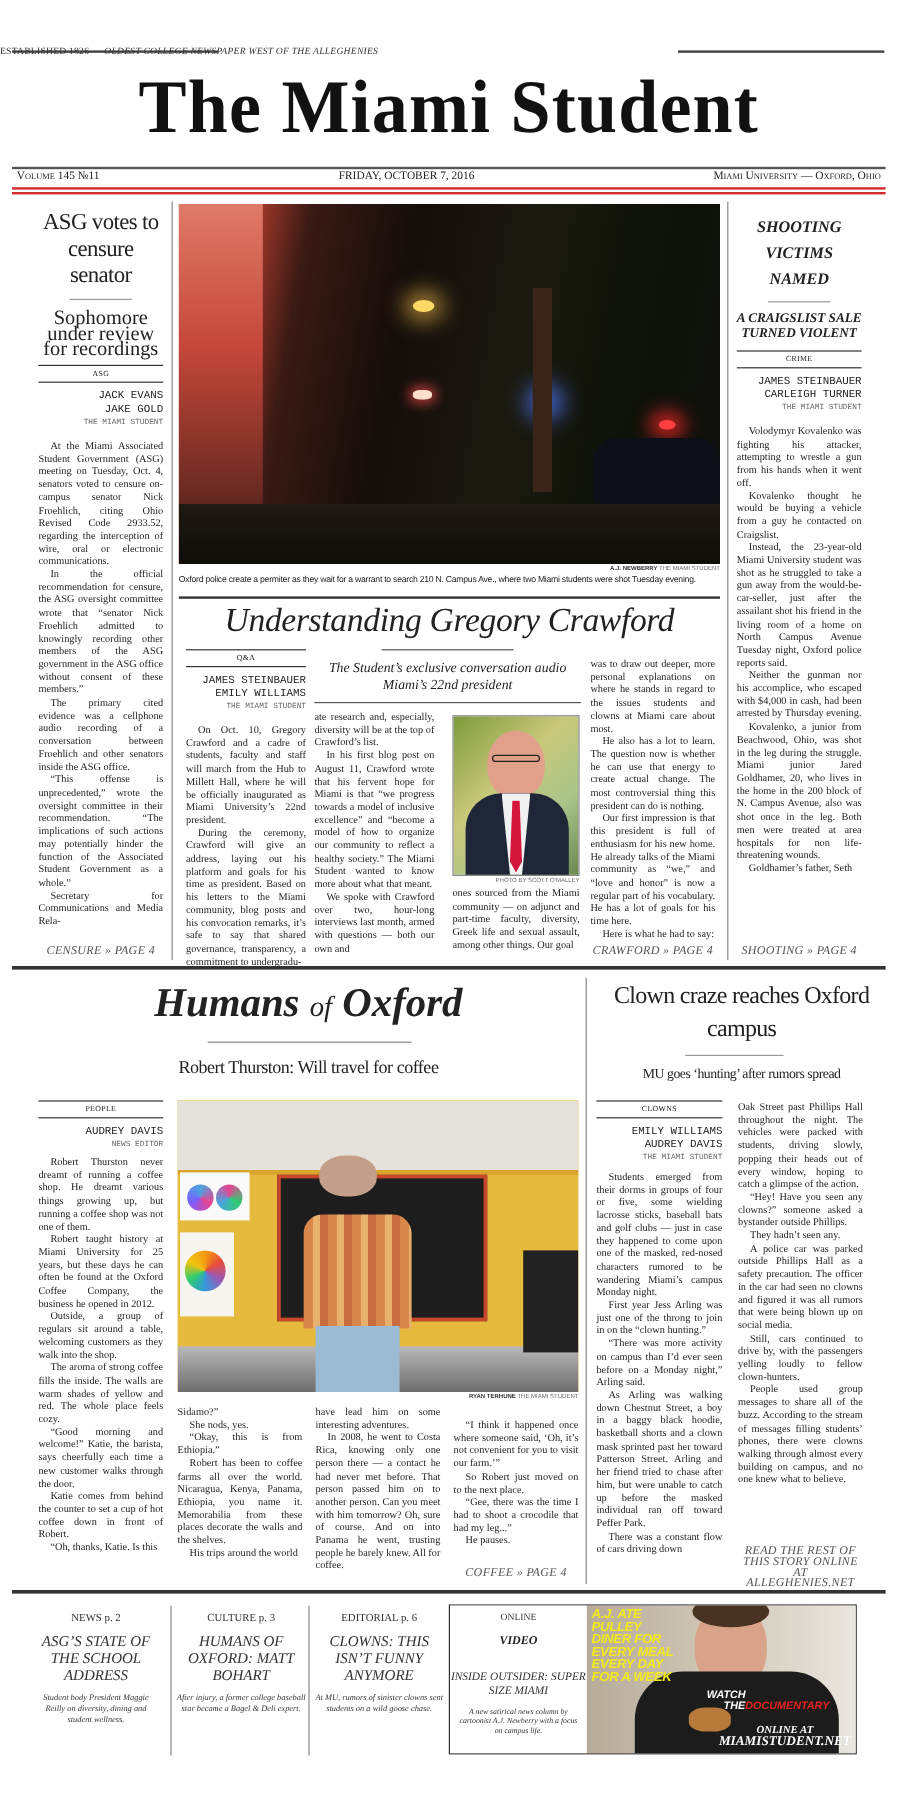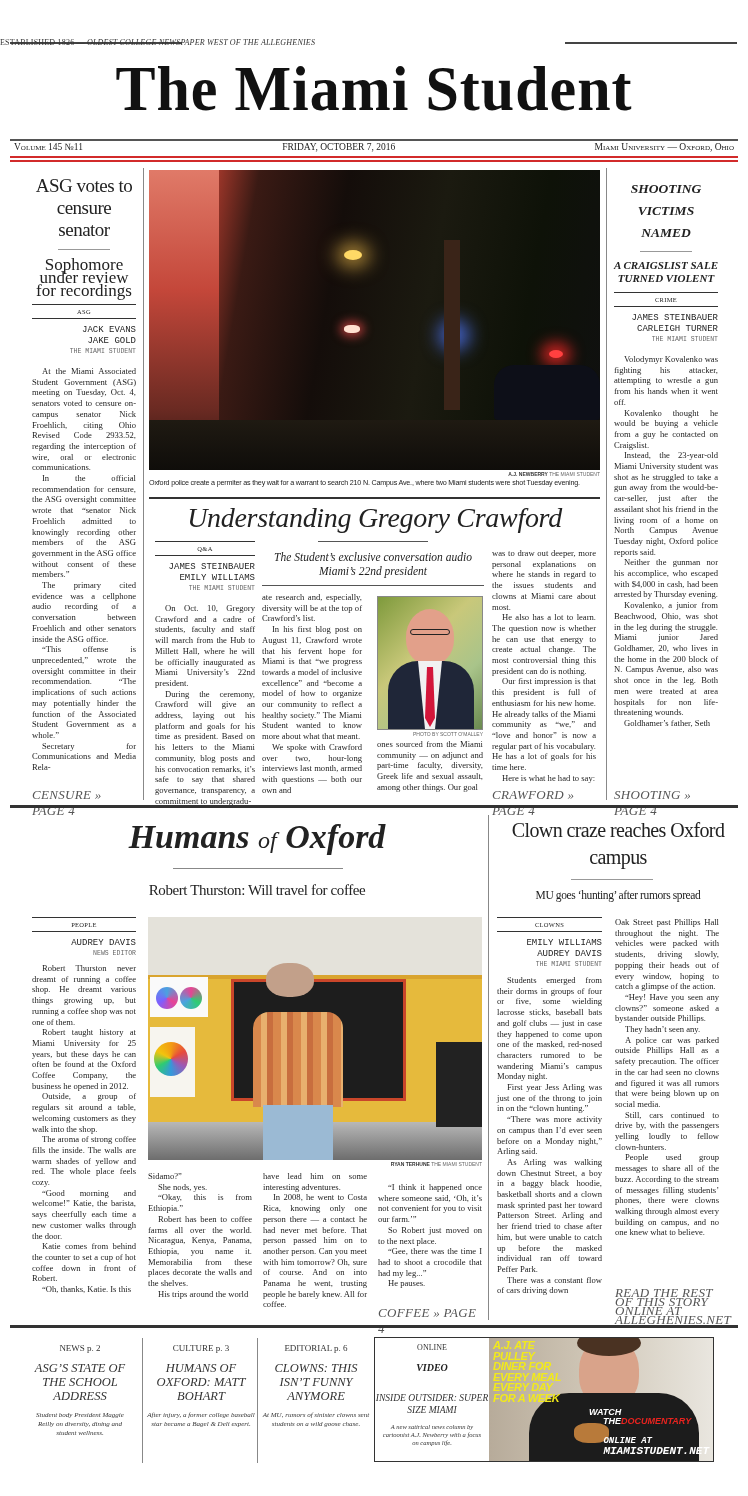--- a/index.html
+++ b/index.html
@@ -10,21 +10,21 @@
 .est i{font-style:italic}
 .masthead{position:absolute;top:55px;left:0;width:748px;text-align:center;font-family:"Liberation Serif",serif;font-weight:bold;font-size:60px;letter-spacing:1px;color:#111;transform:scaleY(1.05)}
 .dateline{position:absolute;top:142px;left:14px;width:720px;display:flex;justify-content:space-between;font-family:"Liberation Serif",serif;font-size:9.5px;color:#222}
 .sc{font-variant:small-caps}
 .body{font-family:"Liberation Serif",serif;font-size:8.6px;line-height:10.7px;text-align:justify;color:#222}
 .body p{text-indent:10px}
 .hd{font-family:"Liberation Serif",serif;text-align:center;color:#222}
 .label{font-family:"Liberation Serif",serif;font-size:6.5px;text-align:center;border-top:1.5px solid #333;border-bottom:1.5px solid #333;padding:3px 0;letter-spacing:0.3px}
 .byline{font-family:Liberation Mono, monospace;font-size:9px;text-align:right;line-height:11px;margin-top:6px}
 .byline .org{font-size:6.5px;color:#666;line-height:9px}
-.jump{font-family:"Liberation Serif",serif;font-style:italic;font-size:13px;color:#555;letter-spacing:0.3px}
+.jump{font-family:"Liberation Serif",serif;font-style:italic;font-size:10px;text-align:center;color:#555;letter-spacing:0.3px}
 .vline{position:absolute;width:1px;background:#888}
 .photo{position:absolute;overflow:hidden}
 .credit{font-family:"Liberation Sans",sans-serif;font-size:5px;color:#666;text-align:right}
 .credit b{color:#333}
 .teaser{position:absolute;top:1343px;text-align:center}
 .teaser .sec{font-family:"Liberation Serif",serif;font-size:9px;color:#333}
 .teaser .t{font-family:"Liberation Serif",serif;font-style:italic;font-size:12.5px;line-height:14px;margin-top:8px;color:#333}
 .teaser .d{font-family:"Liberation Serif",serif;font-style:italic;font-size:7px;line-height:9px;margin-top:8px;color:#333}
 </style>
 </head>
@@ -262,18 +262,18 @@
       <div>PULLEY</div>
       <div>DINER FOR</div>
       <div>EVERY MEAL</div>
       <div>EVERY DAY</div>
       <div>FOR A WEEK</div>
     </div>
     <div class="abs" style="left:100px;top:70px;font-family:'Liberation Sans',sans-serif;font-weight:bold;font-style:italic;font-size:9px;line-height:9px;color:#fff">
       <div>WATCH</div>
       <div style="padding-left:14px"><span>THE</span><span style="color:#e8231f">DOCUMENTARY</span></div>
     </div>
-    <div class="abs" style="right:4px;top:98px;text-align:left;font-family:Liberation Mono, monospace;font-weight:bold;font-style:italic;color:#fff;line-height:10px">
+    <div class="abs" style="right:4px;top:98px;text-align:center;font-family:Liberation Serif, serif;font-weight:bold;font-style:italic;color:#fff;line-height:10px">
       <div style="font-size:9px">ONLINE AT</div>
       <div style="font-size:11px">MIAMISTUDENT.NET</div>
     </div>
   </div>
 </div>
 
 </body></html>

